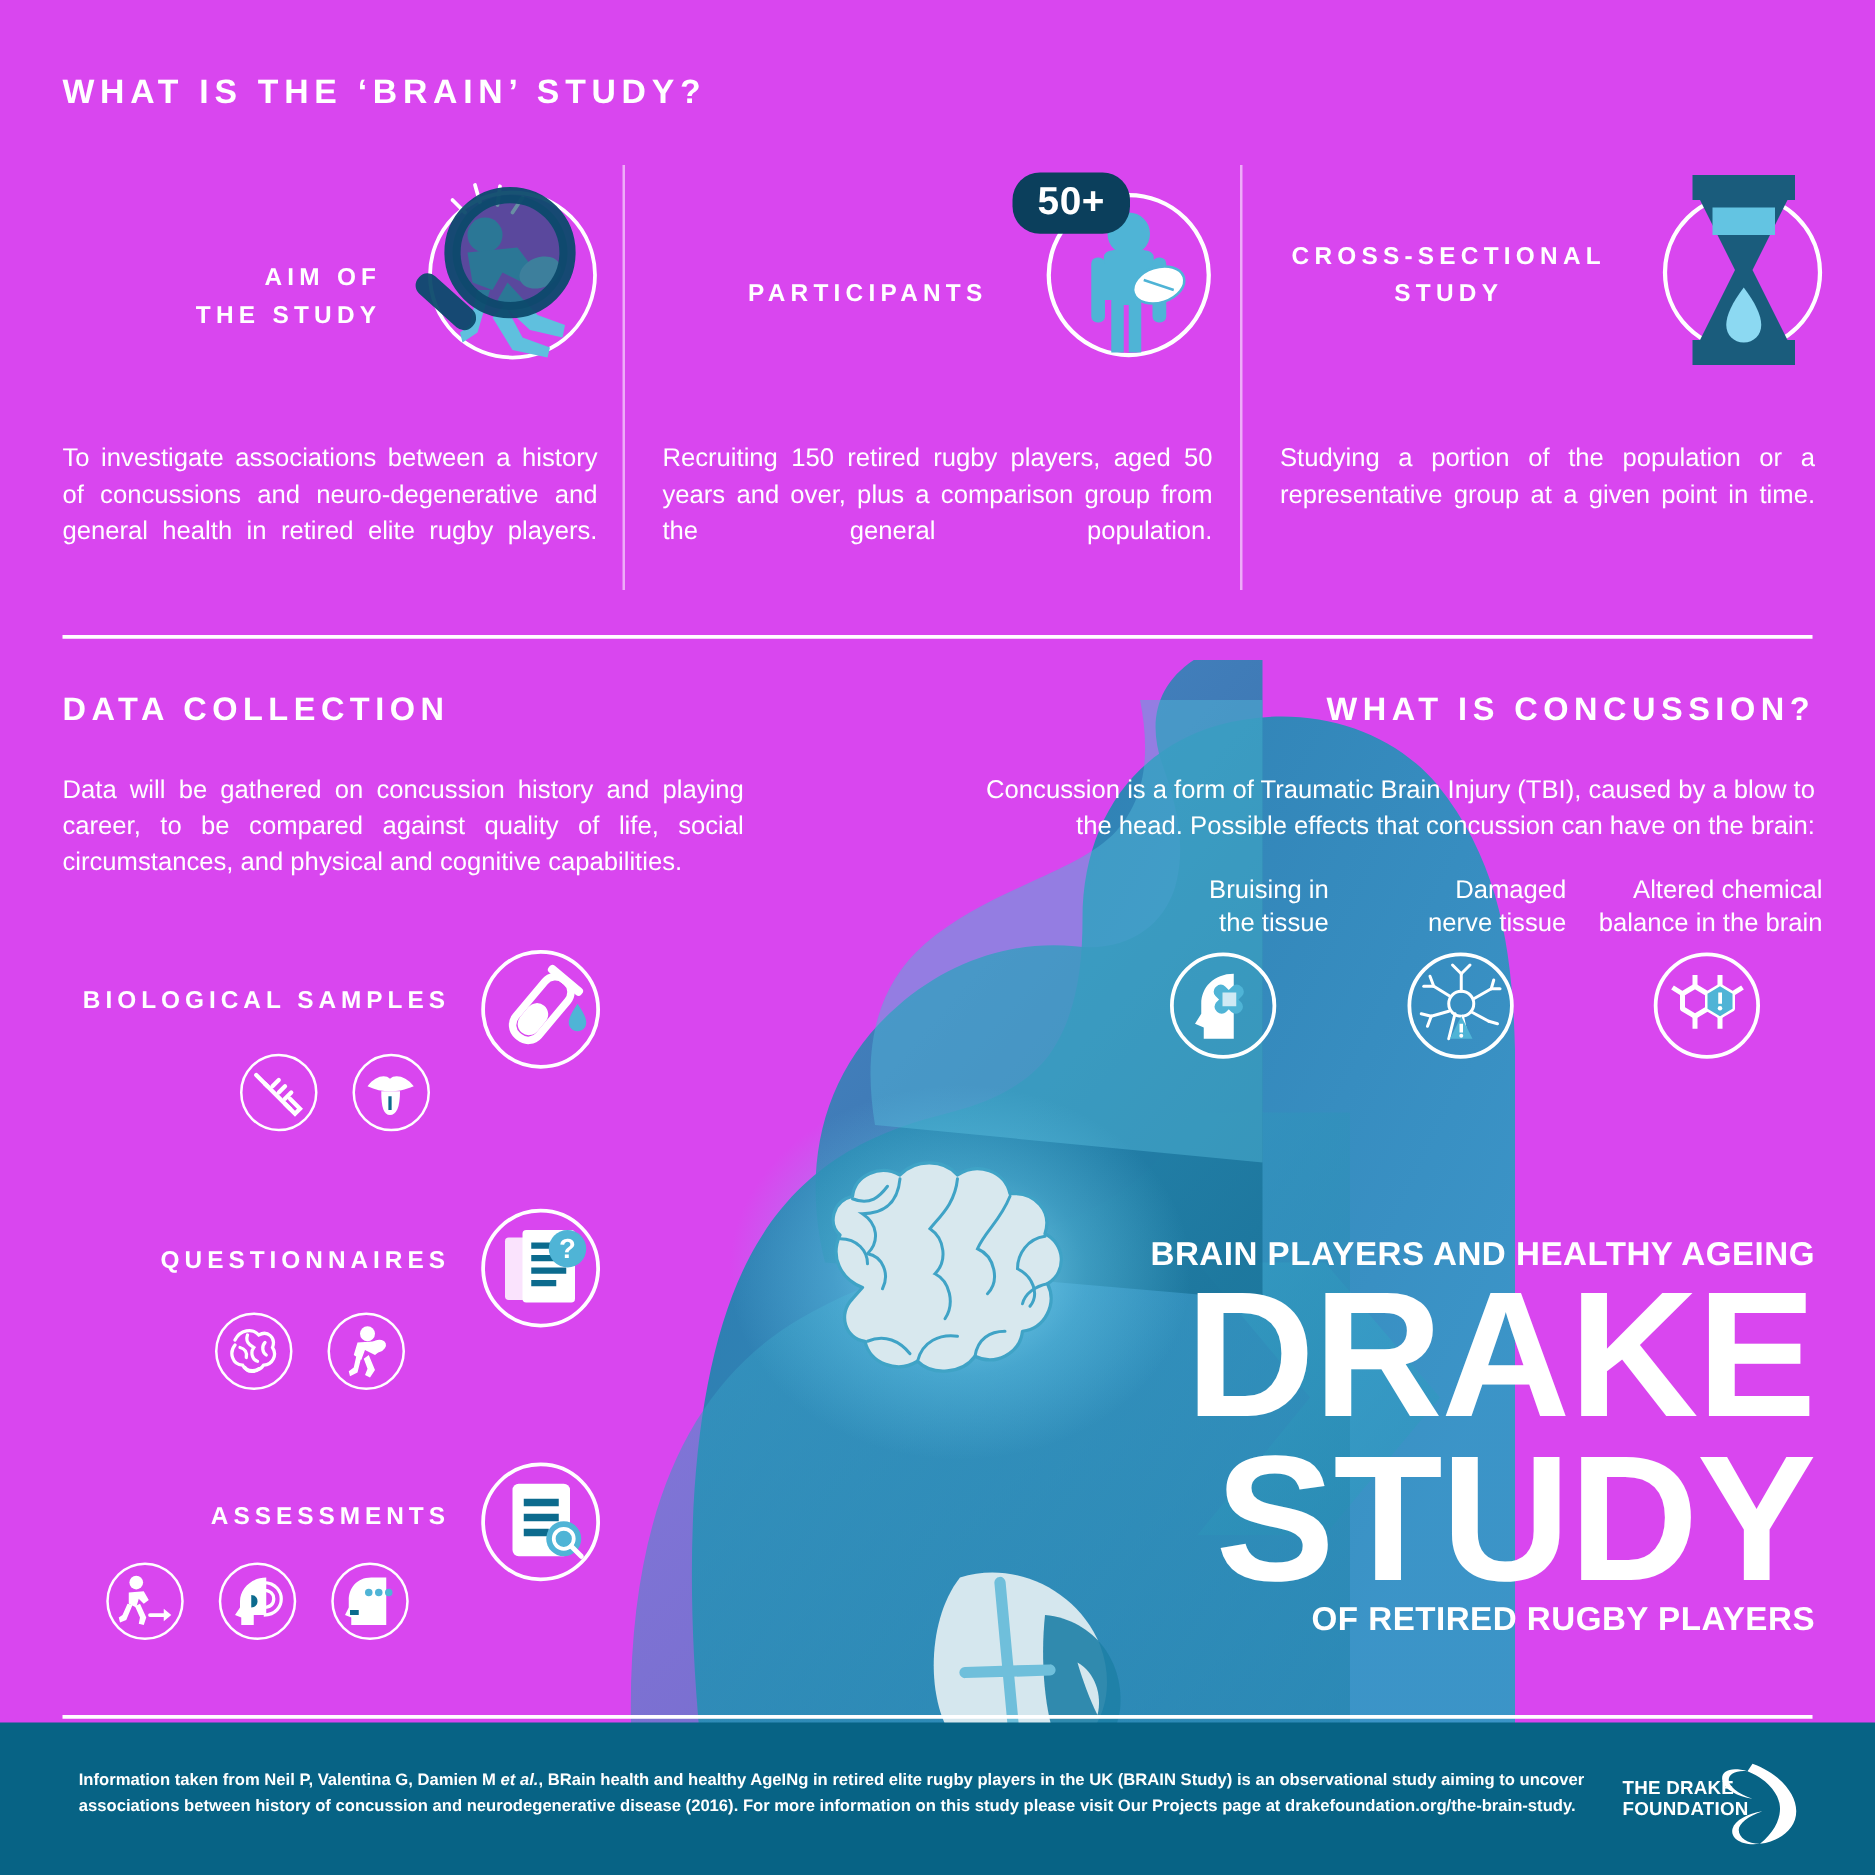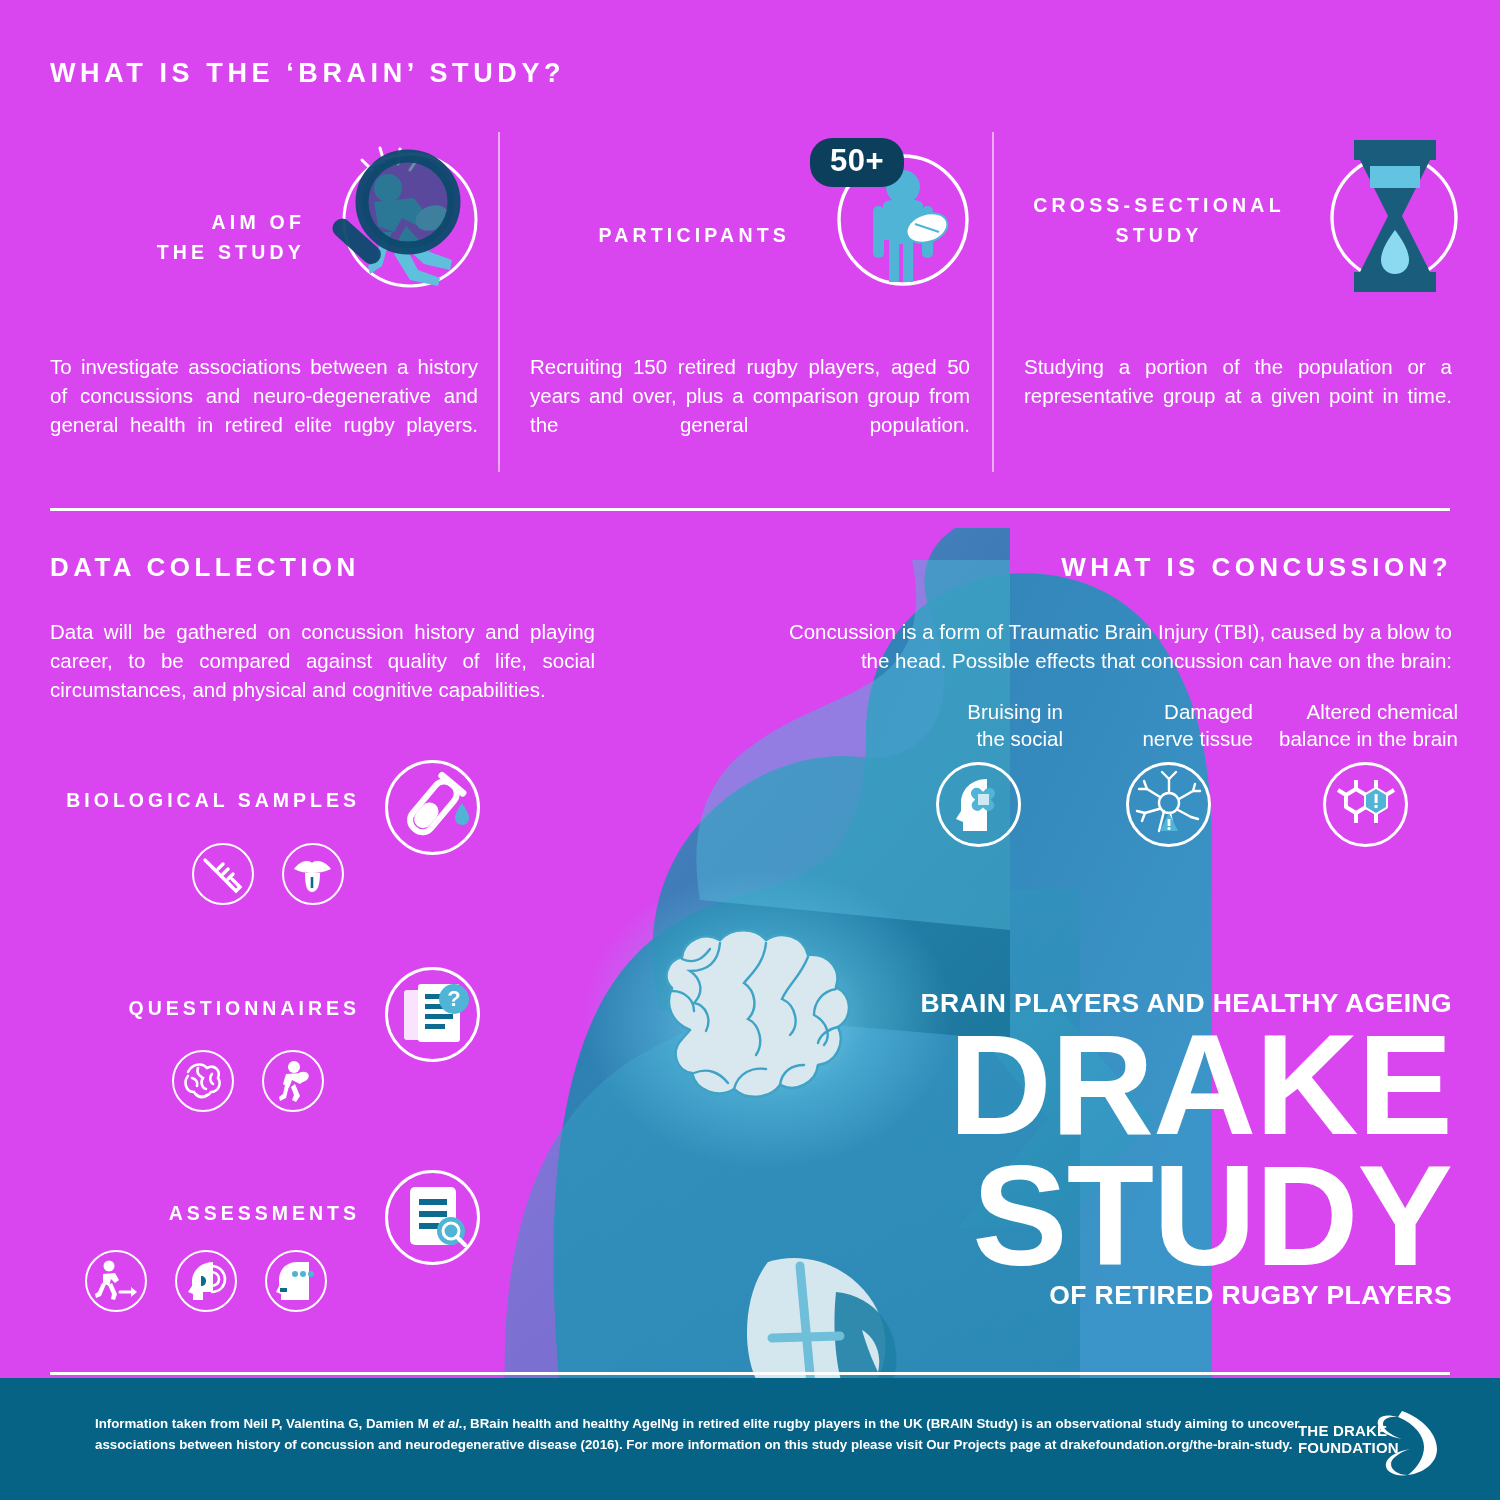--- a/index.html
+++ b/index.html
@@ -83,21 +83,21 @@
     font-size:143px;font-weight:bold;line-height:.92;letter-spacing:-1px;
   }
   #lockup .sub{
     font-size:26.5px;font-weight:bold;letter-spacing:.4px;line-height:1;
     margin-top:0;
   }
 
   
   #footer-txt{
     position:absolute;left:63px;top:1413px;width:1240px;
-    font-size:13.3px;line-height:21px;font-weight:bold;color:#fff;margin-left:32px;
+    font-size:13.3px;line-height:21px;font-weight:bold;color:#fff;
   }
   #footer-txt i{font-style:italic;}
   #drake-logo{position:absolute;right:52px;top:1405px;width:150px;height:72px;}
   #drake-logo .dl-txt{
     position:absolute;left:0;top:17px;font-size:15px;font-weight:bold;
     line-height:17px;letter-spacing:.2px;
   }
 </style>
 </head>
 <body>
@@ -418,21 +418,21 @@
     </div>
   </div>
 
   <div class="sec-h" style="right:48px;top:552px;text-align:right;">WHAT IS CONCUSSION?</div>
 
   <div class="body-txt r" style="position:absolute;right:48px;top:617px;width:690px;text-align:right;">Concussion is a form of Traumatic Brain Injury (TBI), caused by a blow to the head. Possible effects that concussion can have on the brain:</div>
 
   <div class="eff" style="left:893px;top:698px;">
     <div class="cap">
       <div>Bruising in</div>
-      <div>the social</div>
+      <div>the tissue</div>
     </div>
     <div class="circ">
       <svg width="79" height="79" viewBox="0 0 79 79" style="position:absolute;left:0;top:0;">
         <path d="M48 14 C32 14 22 25 22 38 L22 46 L17 54 L24 57 L24 66 L48 66 Z" fill="#ffffff"></path>
         <g transform="rotate(45 44 34)">
           <rect x="30" y="29" width="28" height="11" rx="5" fill="#4FB4D6"></rect>
         </g>
         <g transform="rotate(-45 44 34)">
           <rect x="30" y="29" width="28" height="11" rx="5" fill="#4FB4D6"></rect>
         </g>

